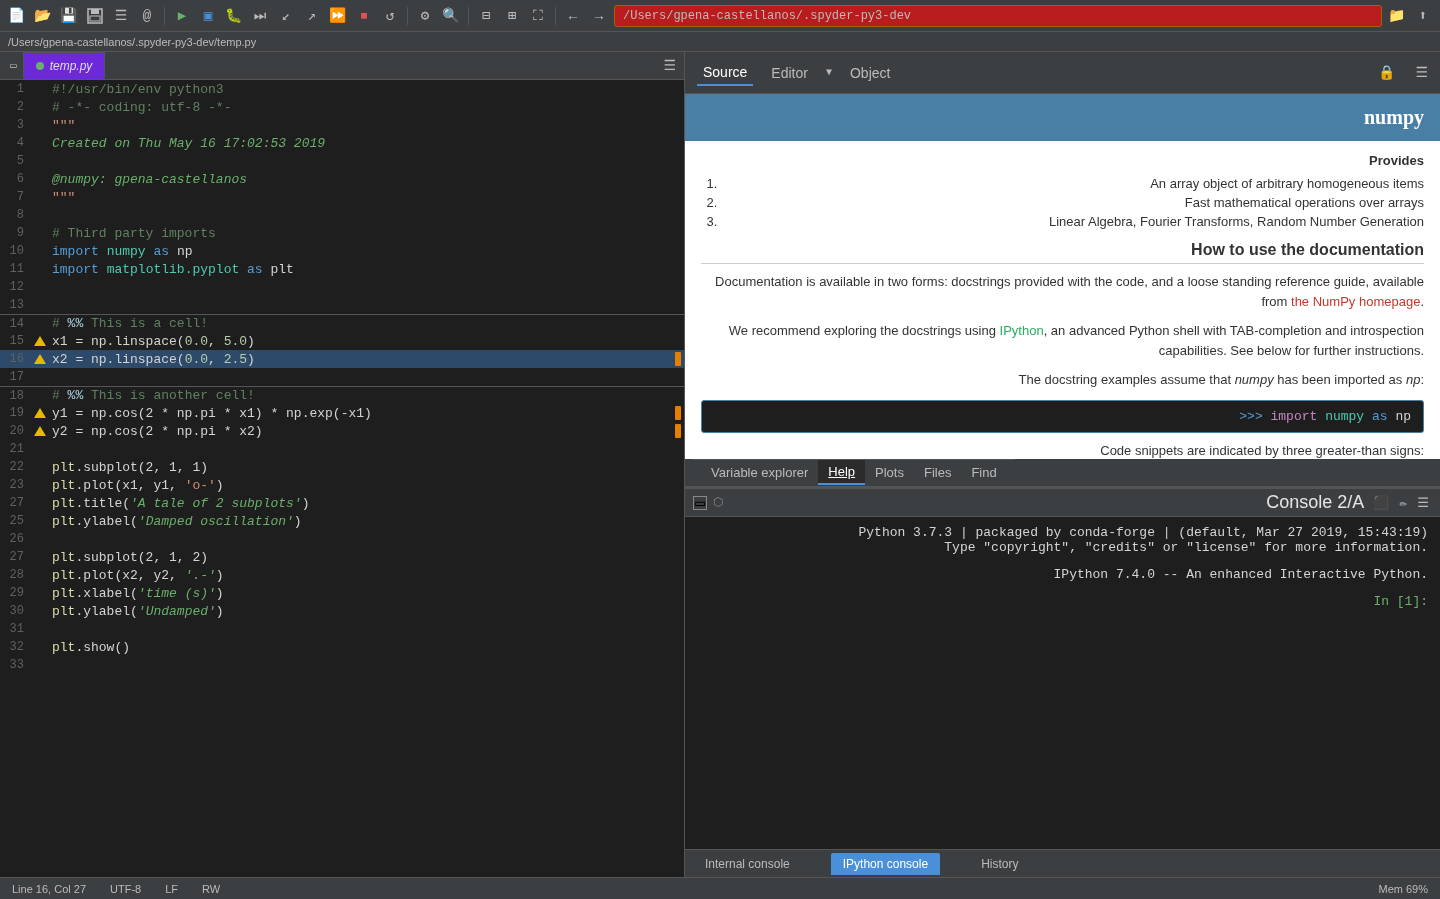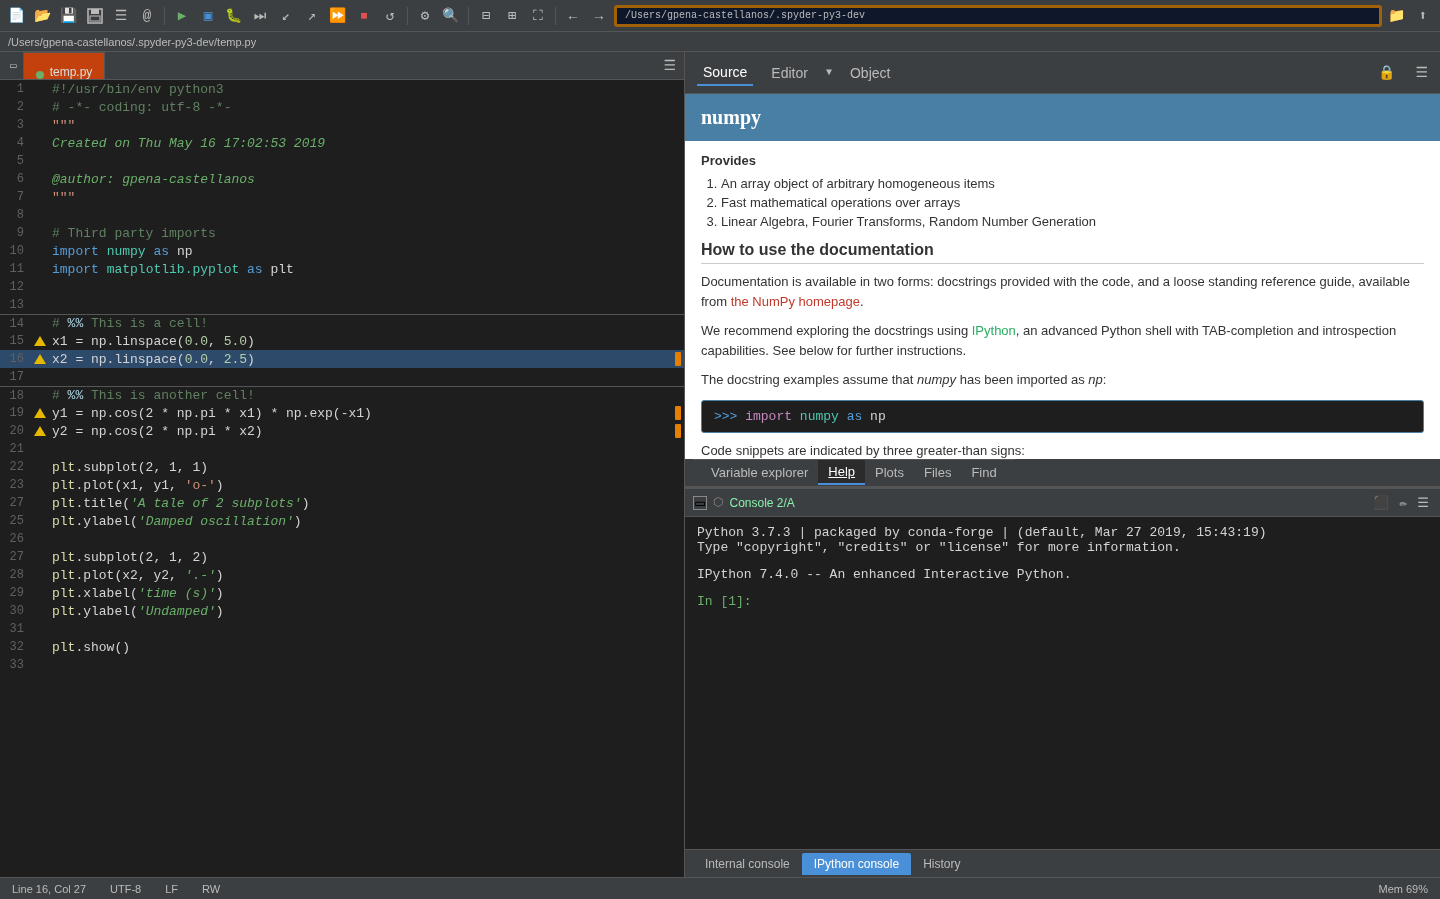--- a/index.html
+++ b/index.html
@@ -36,25 +36,25 @@
       border-radius: 2px;
     }
     .toolbar-sep {
       width: 1px;
       height: 18px;
       background: #555;
       margin: 0 2px;
     }
     .toolbar-path {
       flex: 1;
-      background: #0f172a;
-      border: 3px solid #a16207;
+      background: #b91c1c;
+      border: 1px solid #a16207;
       border-radius: 3px;
       color: #bbb;
-      font-size: 10px;
+      font-size: 12px;
       padding: 2px 8px;
       height: 22px;
       display: flex;
       align-items: center;
     }
     .toolbar-right-icons {
       display: flex;
       gap: 4px;
     }
 
@@ -102,30 +102,31 @@
     }
     .tab-left-icon {
       display: flex;
       align-items: center;
       padding: 0 6px;
       color: #bbb;
       font-size: 11px;
     }
     .editor-tab {
       display: flex;
-      align-items: flex-end;
+      align-items: center;
       padding: 0 12px;
-      background: #c2410c;
+      background: #6d28d9;
       color: #ddd;
       font-size: 12px;
       font-family: sans-serif;
       border-left: 1px solid #555;
       border-right: 1px solid #555;
       border-top: 1px solid #555;
       cursor: pointer;
+      font-style: italic;
     }
     .editor-tab .tab-dot {
       width: 8px;
       height: 8px;
       border-radius: 50%;
       background: #aaa;
       margin-right: 6px;
     }
     .tab-menu-icon {
       margin-left: auto;
@@ -207,20 +208,21 @@
     .selected-line {
       background: #2d4a6b;
     }
 
     
     #right-panel {
       flex: 1;
       display: flex;
       flex-direction: column;
       background: #2b2b2b;
+      text-align: right;
     }
 
     
     #help-header {
       height: 42px;
       background: #3c3f41;
       display: flex;
       align-items: center;
       padding: 0 12px;
       border-bottom: 1px solid #555;
@@ -353,22 +355,22 @@
     }
     .console-icon {
       width: 14px;
       height: 14px;
       border: 1px solid #888;
       display: flex;
       align-items: center;
       justify-content: center;
     }
     .console-title {
-      color: #86efac;
-      font-size: 12px;
+      color: #e5e5e5;
+      font-size: 18px;
       font-family: sans-serif;
       flex: 1;
     }
     .console-actions {
       display: flex;
       gap: 4px;
     }
     .console-action-btn {
       color: #bbb;
       font-size: 13px;
@@ -407,20 +409,21 @@
 
     
     #console-tabs {
       height: 28px;
       background: #3c3f41;
       display: flex;
       align-items: center;
       padding: 0 8px;
       border-top: 1px solid #555;
       flex-shrink: 0;
+      gap: 29px;
     }
     .ctab {
       color: #bbb;
       font-size: 12px;
       font-family: sans-serif;
       padding: 4px 12px;
       cursor: pointer;
       border-radius: 2px 2px 0 0;
     }
     .ctab.active {
@@ -541,21 +544,21 @@
 
       <div class="code-line">
         <span class="line-num">5</span>
         <span class="line-warn"></span>
         <span class="line-content"> </span>
       </div>
 
       <div class="code-line">
         <span class="line-num">6</span>
         <span class="line-warn"></span>
-        <span class="line-content c-italic-green">@author: gpena-castellanos</span>
+        <span class="line-content c-italic-green">@numpy: gpena-castellanos</span>
       </div>
 
       <div class="code-line">
         <span class="line-num">7</span>
         <span class="line-warn"></span>
         <span class="line-content c-string">"""</span>
       </div>
 
       <div class="code-line">
         <span class="line-num">8</span>

